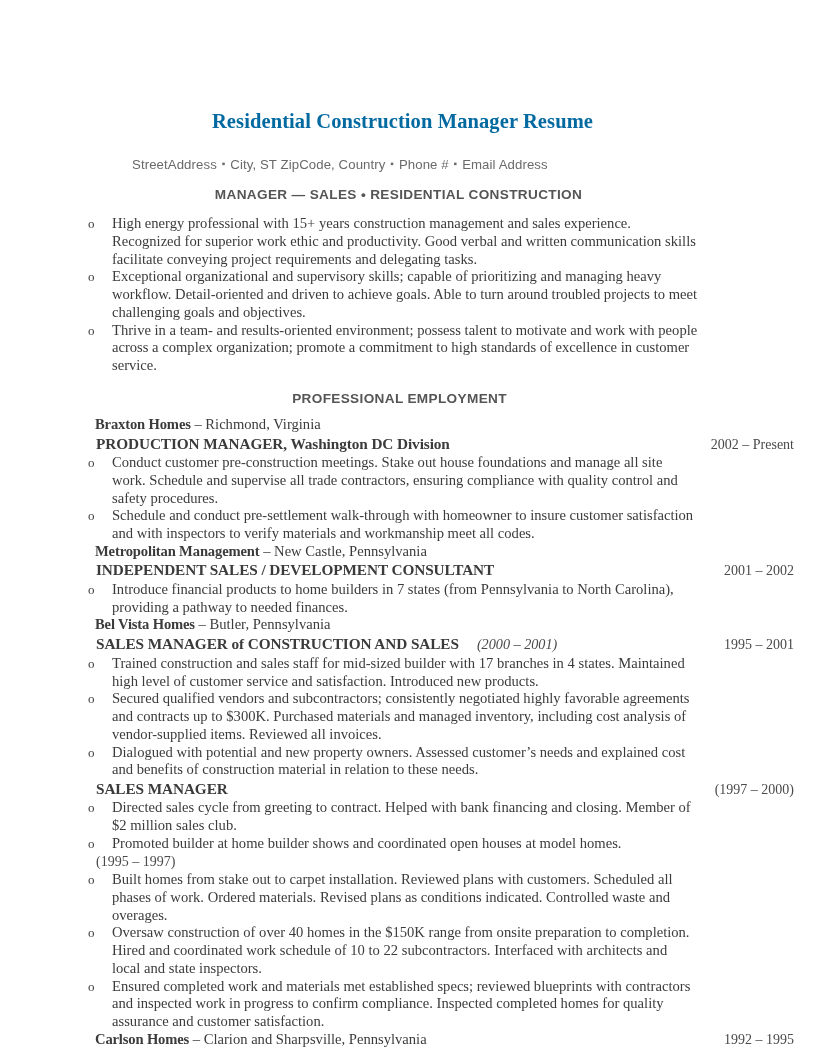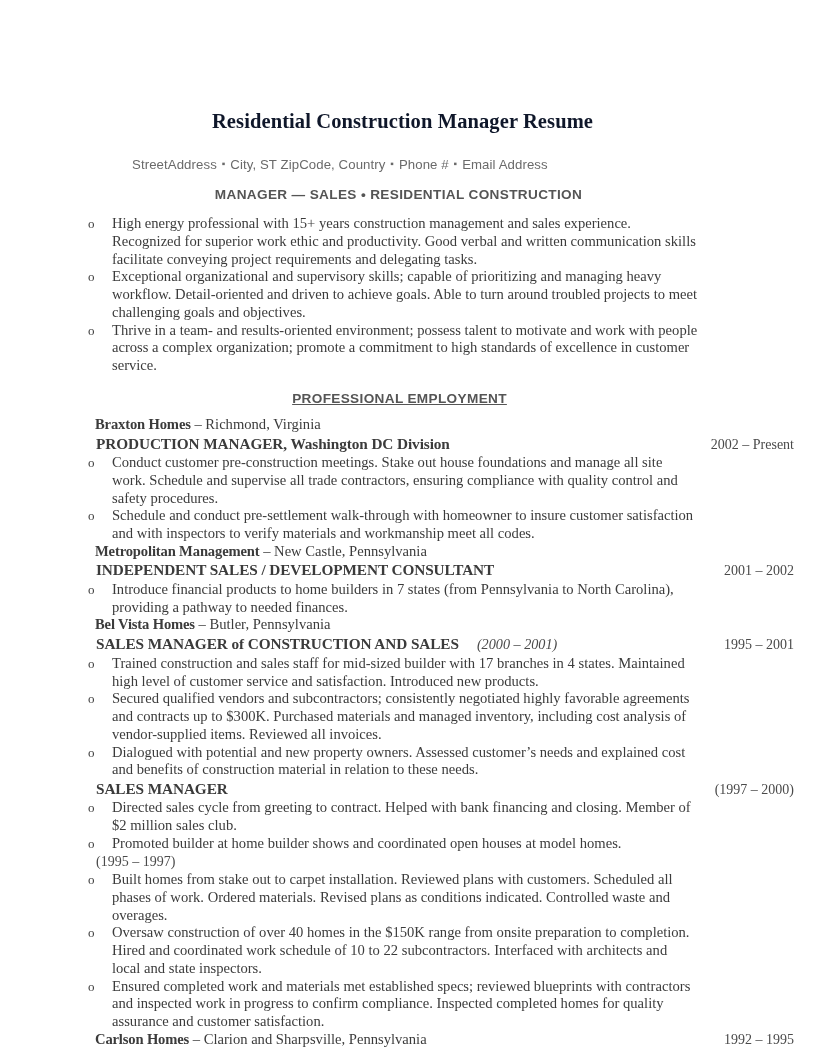--- a/index.html
+++ b/index.html
@@ -23,21 +23,21 @@
     padding: 0 11px 0 0;
   }
 
   
   .doc-title {
     text-align: center;
     font-family: "Liberation Serif", serif;
     font-weight: bold;
     font-size: 20.5px;
     letter-spacing: 0.1px;
-    color: #0f172a;
+    color: #0369a1;
     margin: 0;
     padding-top: 110px;
     line-height: 1.15;
   }
 
   
   .contact-block {
     margin: 0;
     padding-left: 96px;
     padding-top: 22px;
@@ -113,21 +113,20 @@
   .section-heading {
     font-family: "Liberation Sans", sans-serif;
     font-weight: bold;
     font-size: 13.6px;
     color: #555555;
     text-align: center;
     letter-spacing: 0.35px;
     padding-top: 16px;
     padding-right: 6px;
     padding-bottom: 10px;
-    text-decoration: underline;
   }
 
   
   .job { position: relative; }
   .line-row {
     display: flex;
     align-items: baseline;
     justify-content: space-between;
     padding-left: 95px;
     padding-right: 11px;

